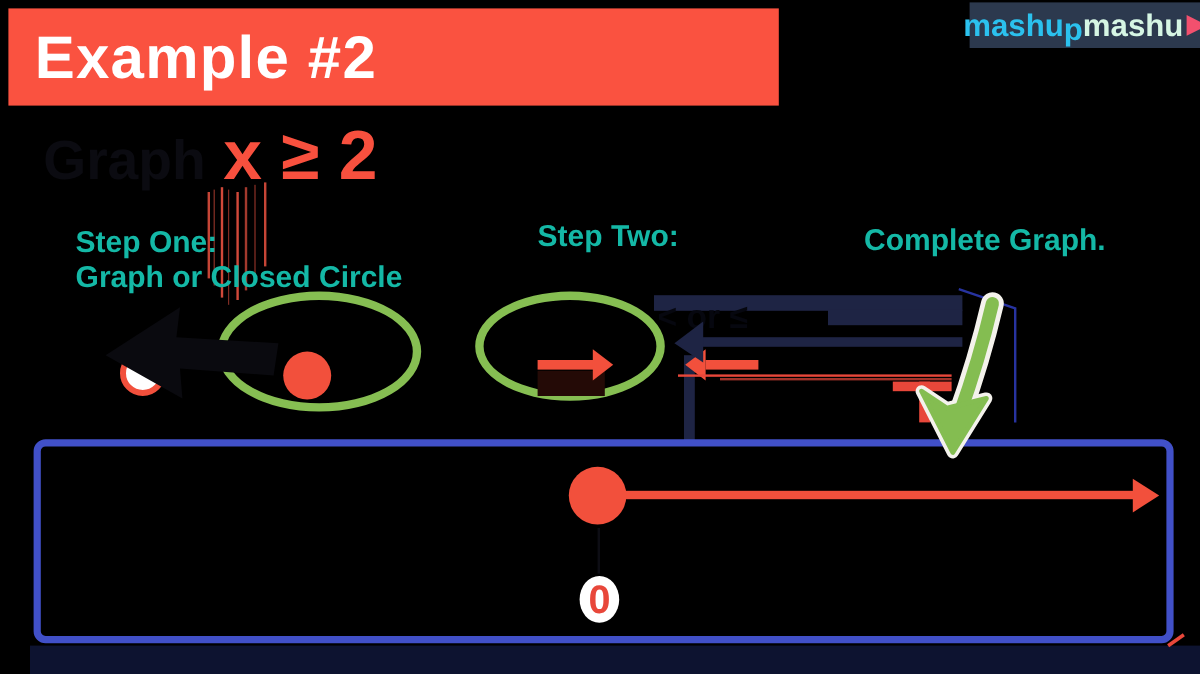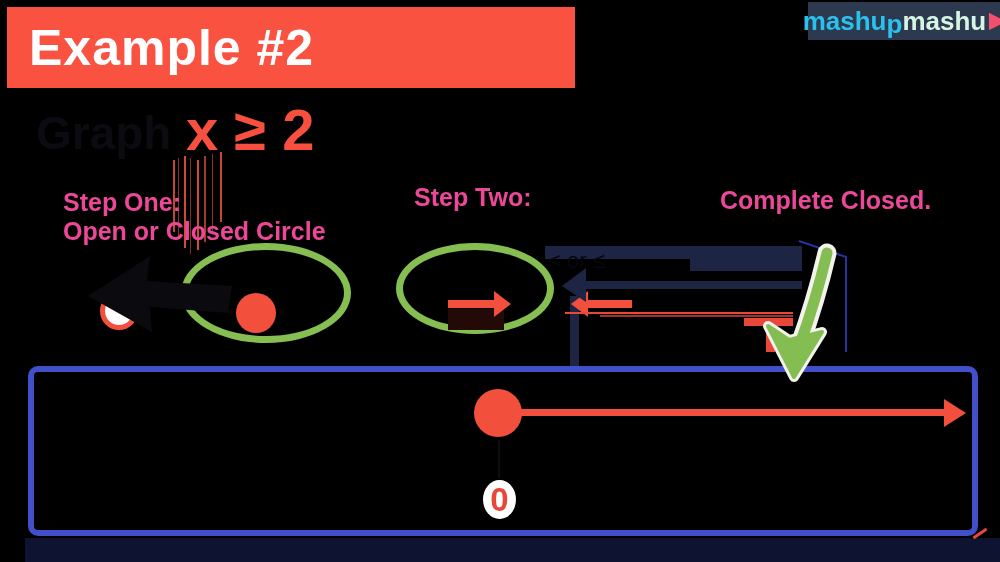--- a/index.html
+++ b/index.html
@@ -1,48 +1,48 @@
 <!DOCTYPE html>
 <html><head>
 <meta charset="utf-8">
 <style>
   html,body{margin:0;padding:0;background:#000;}
   #stage{position:relative;width:1000px;height:562px;background:#000;overflow:hidden;
          font-family:"Liberation Sans",sans-serif;}
   #stage *{box-sizing:border-box;}
 
   
-  .banner{position:absolute;left:7px;top:7px;width:568px;height:81px;background:#fa5240;
+  .banner{position:absolute;left:7px;top:7px;width:642px;height:81px;background:#fa5240;
           display:flex;align-items:center;padding-left:22px;}
   .banner-title{color:#ffffff;font-size:50px;font-weight:bold;letter-spacing:1px;}
 
   
   .logo{position:absolute;left:808px;top:2px;width:192px;height:38px;background:#2c394e;
         display:flex;align-items:center;justify-content:center;font-weight:bold;font-size:26px;}
   .logo .cyan{color:#2bc1ee;}
   .logo .p{color:#2bc1ee;transform:translateY(3px);display:inline-block;}
   .logo .mint{color:#d6f6e4;font-weight:600;}
   .logo .play{color:#f2506e;font-size:21px;margin-left:3px;transform:translateY(-1px);}
 
   
   .hidden-word{position:absolute;left:36px;top:106px;font-size:46px;font-weight:bold;color:#0b0b11;}
   .inequality{position:absolute;left:186px;top:96px;font-size:58px;font-weight:bold;color:#f8503e;}
 
   
   .thread{position:absolute;background:#e85140;}
 
   
-  .step{position:absolute;color:#ec4899;font-size:25px;font-weight:bold;line-height:29px;}
+  .step{position:absolute;color:#14b8a6;font-size:25px;font-weight:bold;line-height:29px;}
   .step1{left:63px;top:188px;}
-  .step2{left:414px;top:183px;}
+  .step2{left:448px;top:183px;}
   .step3{left:720px;top:186px;}
 
   
   .navy{position:absolute;background:#1e2444;}
-  .hidden-symbols{position:absolute;left:548px;top:248px;font-size:22px;font-weight:normal;color:#06070f;}
+  .hidden-symbols{position:absolute;left:548px;top:248px;font-size:28px;font-weight:bold;color:#06070f;}
 
   
   .open-circle{position:absolute;left:100px;top:292px;width:38px;height:38px;border-radius:50%;
                background:#ffffff;border:5px solid #f2503c;}
   .closed-circle{position:absolute;left:236px;top:293px;width:40px;height:40px;border-radius:50%;
                  background:#f2503c;}
   .ellipse{position:absolute;border:7px solid #86be52;border-radius:50%;}
   .ellipse1{left:181px;top:243px;width:170px;height:100px;}
   .ellipse2{left:396px;top:243px;width:158px;height:91px;}
 
@@ -97,27 +97,27 @@
     <div class="thread" style="left:184px;top:156px;width:2px;height:92px;opacity:.9"></div>
     <div class="thread" style="left:190px;top:158px;width:1px;height:96px;opacity:.55"></div>
     <div class="thread" style="left:197px;top:160px;width:2px;height:90px;opacity:.9"></div>
     <div class="thread" style="left:204px;top:156px;width:2px;height:86px;opacity:.7"></div>
     <div class="thread" style="left:212px;top:154px;width:1px;height:78px;opacity:.6"></div>
     <div class="thread" style="left:220px;top:152px;width:2px;height:70px;opacity:.85"></div>
   </div>
 
   <div class="step step1">
     <div>Step One:</div>
-    <div>Open or Closed Circle</div>
+    <div>Graph or Closed Circle</div>
   </div>
   <div class="step step2">
     <div>Step Two:</div>
   </div>
   <div class="step step3">
-    <div>Complete Closed.</div>
+    <div>Complete Graph.</div>
   </div>
 
   <div class="navy" style="left:545px;top:246px;width:257px;height:13px;"></div>
   <div class="navy" style="left:690px;top:258px;width:112px;height:13px;"></div>
   <div class="navy" style="left:578px;top:281px;width:224px;height:8px;"></div>
   <div class="navy" style="left:570px;top:296px;width:9px;height:72px;"></div>
   <span class="hidden-symbols">&lt; or ≤</span>
 
   <div class="open-circle"></div>
   <div class="ellipse ellipse1"></div>

